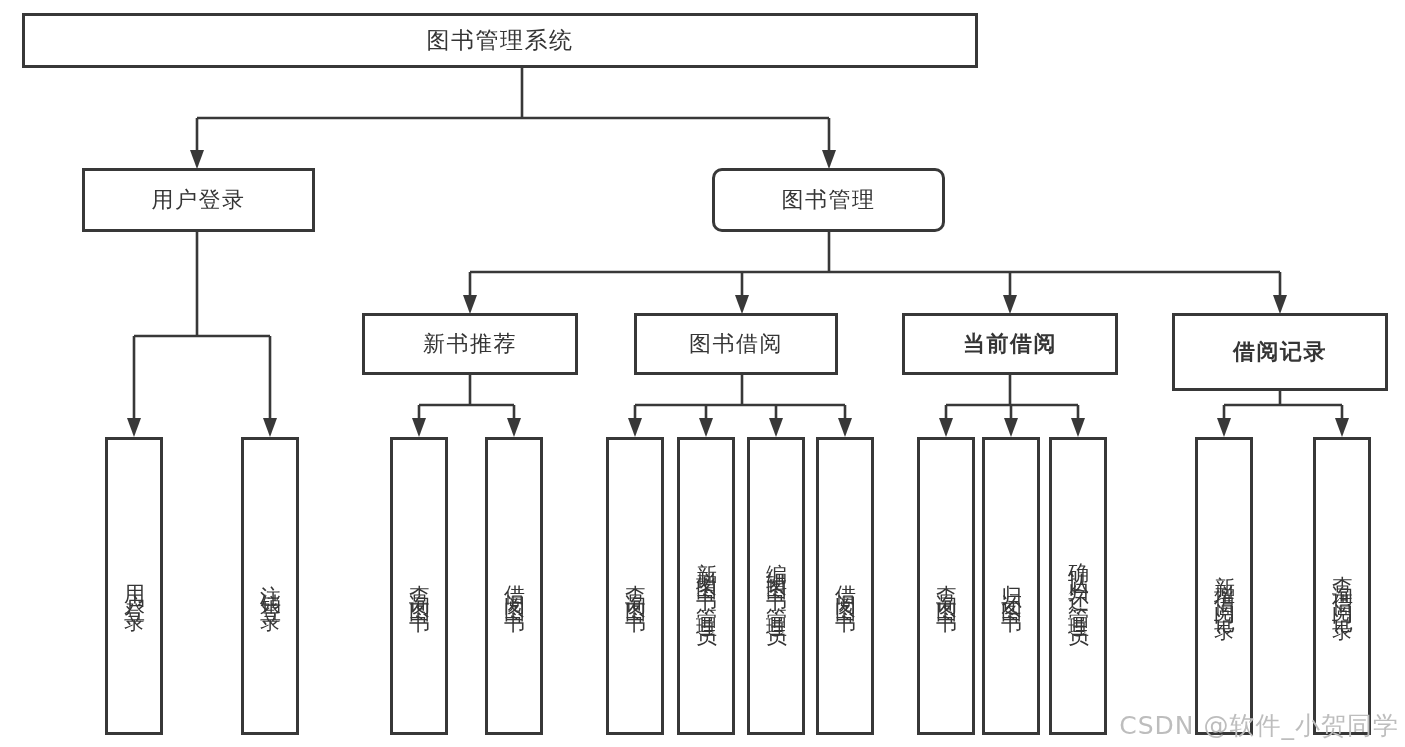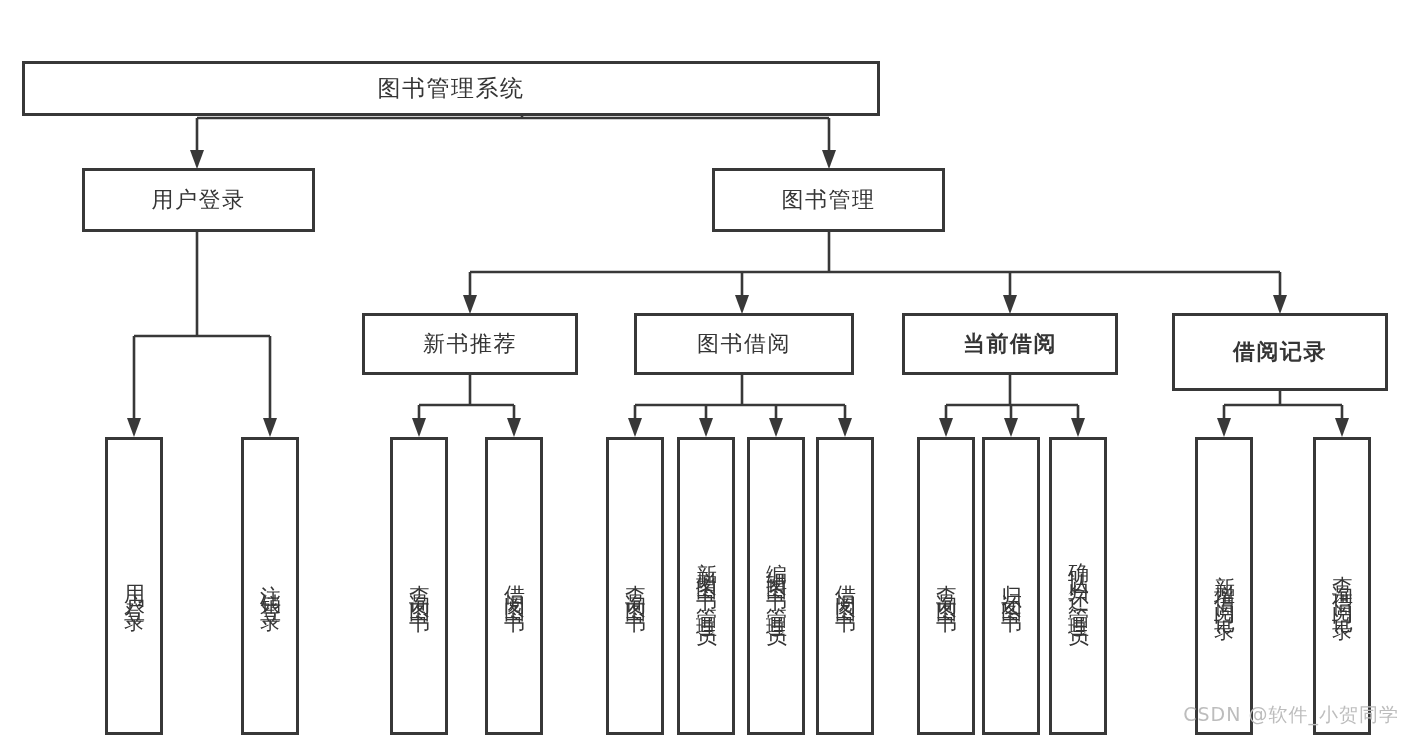--- a/index.html
+++ b/index.html
@@ -7,22 +7,22 @@
               font-family:"DejaVu Sans","Liberation Sans",sans-serif; }
   .canvas { position:relative; width:1405px; height:747px; background:#ffffff; overflow:hidden; }
   svg.connectors { position:absolute; left:0; top:0; width:1405px; height:747px; z-index:1; }
   .node { position:absolute; background:#ffffff; border:3px solid #383838; color:#353535;
           display:flex; align-items:center; justify-content:center; z-index:2; }
   .h-node { font-size:22px; letter-spacing:1.5px; white-space:nowrap; }
   .root-node { font-size:23px; }
   .leaf { font-size:21px; }
   .leaf .vtext { writing-mode:vertical-rl; text-orientation:mixed; letter-spacing:9px;
                  line-height:1; text-align:center; }
-  .watermark { position:absolute; right:6px; bottom:19px; z-index:5;
-               font-size:19px; color:#bdbdbd; letter-spacing:1px; white-space:nowrap;text-align:center; }
+  .watermark { position:absolute; right:6px; bottom:5px; z-index:5;
+               font-size:25px; color:#bdbdbd; letter-spacing:1px; white-space:nowrap;text-align:center; }
 </style>
 </head>
 <body>
 
 <div class="canvas">
 
   <svg class="connectors" viewBox="0 0 1405 747">
     <g stroke="#383838" stroke-width="2.6" fill="none">
 
       <path d="M522 67 L522 118"></path>
@@ -81,35 +81,35 @@
       <polygon points="776,437 769,418 783,418"></polygon>
       <polygon points="845,437 838,418 852,418"></polygon>
       <polygon points="946,437 939,418 953,418"></polygon>
       <polygon points="1011,437 1004,418 1018,418"></polygon>
       <polygon points="1078,437 1071,418 1085,418"></polygon>
       <polygon points="1224,437 1217,418 1231,418"></polygon>
       <polygon points="1342,437 1335,418 1349,418"></polygon>
     </g>
   </svg>
 
-  <div class="node h-node root-node" style="left:22px; top:13px; width:858px; height:55px;margin-top:48px;">
+  <div class="node h-node root-node" style="left:22px; top:13px; width:956px; height:55px;">
     <span>图书管理系统</span>
   </div>
 
   <div class="node h-node" style="left:82px; top:168px; width:233px; height:64px;">
     <span>用户登录</span>
   </div>
-  <div class="node h-node" style="left:712px; top:168px; width:233px; height:64px;">
+  <div class="node h-node" style="left:712px; top:168px; width:233px; height:64px;border-radius:10px;">
     <span>图书管理</span>
   </div>
 
   <div class="node h-node" style="left:362px; top:313px; width:216px; height:62px;align-items:center;">
     <span>新书推荐</span>
   </div>
-  <div class="node h-node" style="left:634px; top:313px; width:220px; height:62px;">
+  <div class="node h-node" style="left:634px; top:313px; width:204px; height:62px;">
     <span>图书借阅</span>
   </div>
   <div class="node h-node" style="left:902px; top:313px; width:216px; height:62px;font-weight:bold;">
     <span>当前借阅</span>
   </div>
   <div class="node h-node" style="left:1172px; top:313px; width:216px; height:78px;font-weight:bold;">
     <span>借阅记录</span>
   </div>
 
   <div class="node leaf" style="left:105px; top:437px; width:58px; height:298px;">

